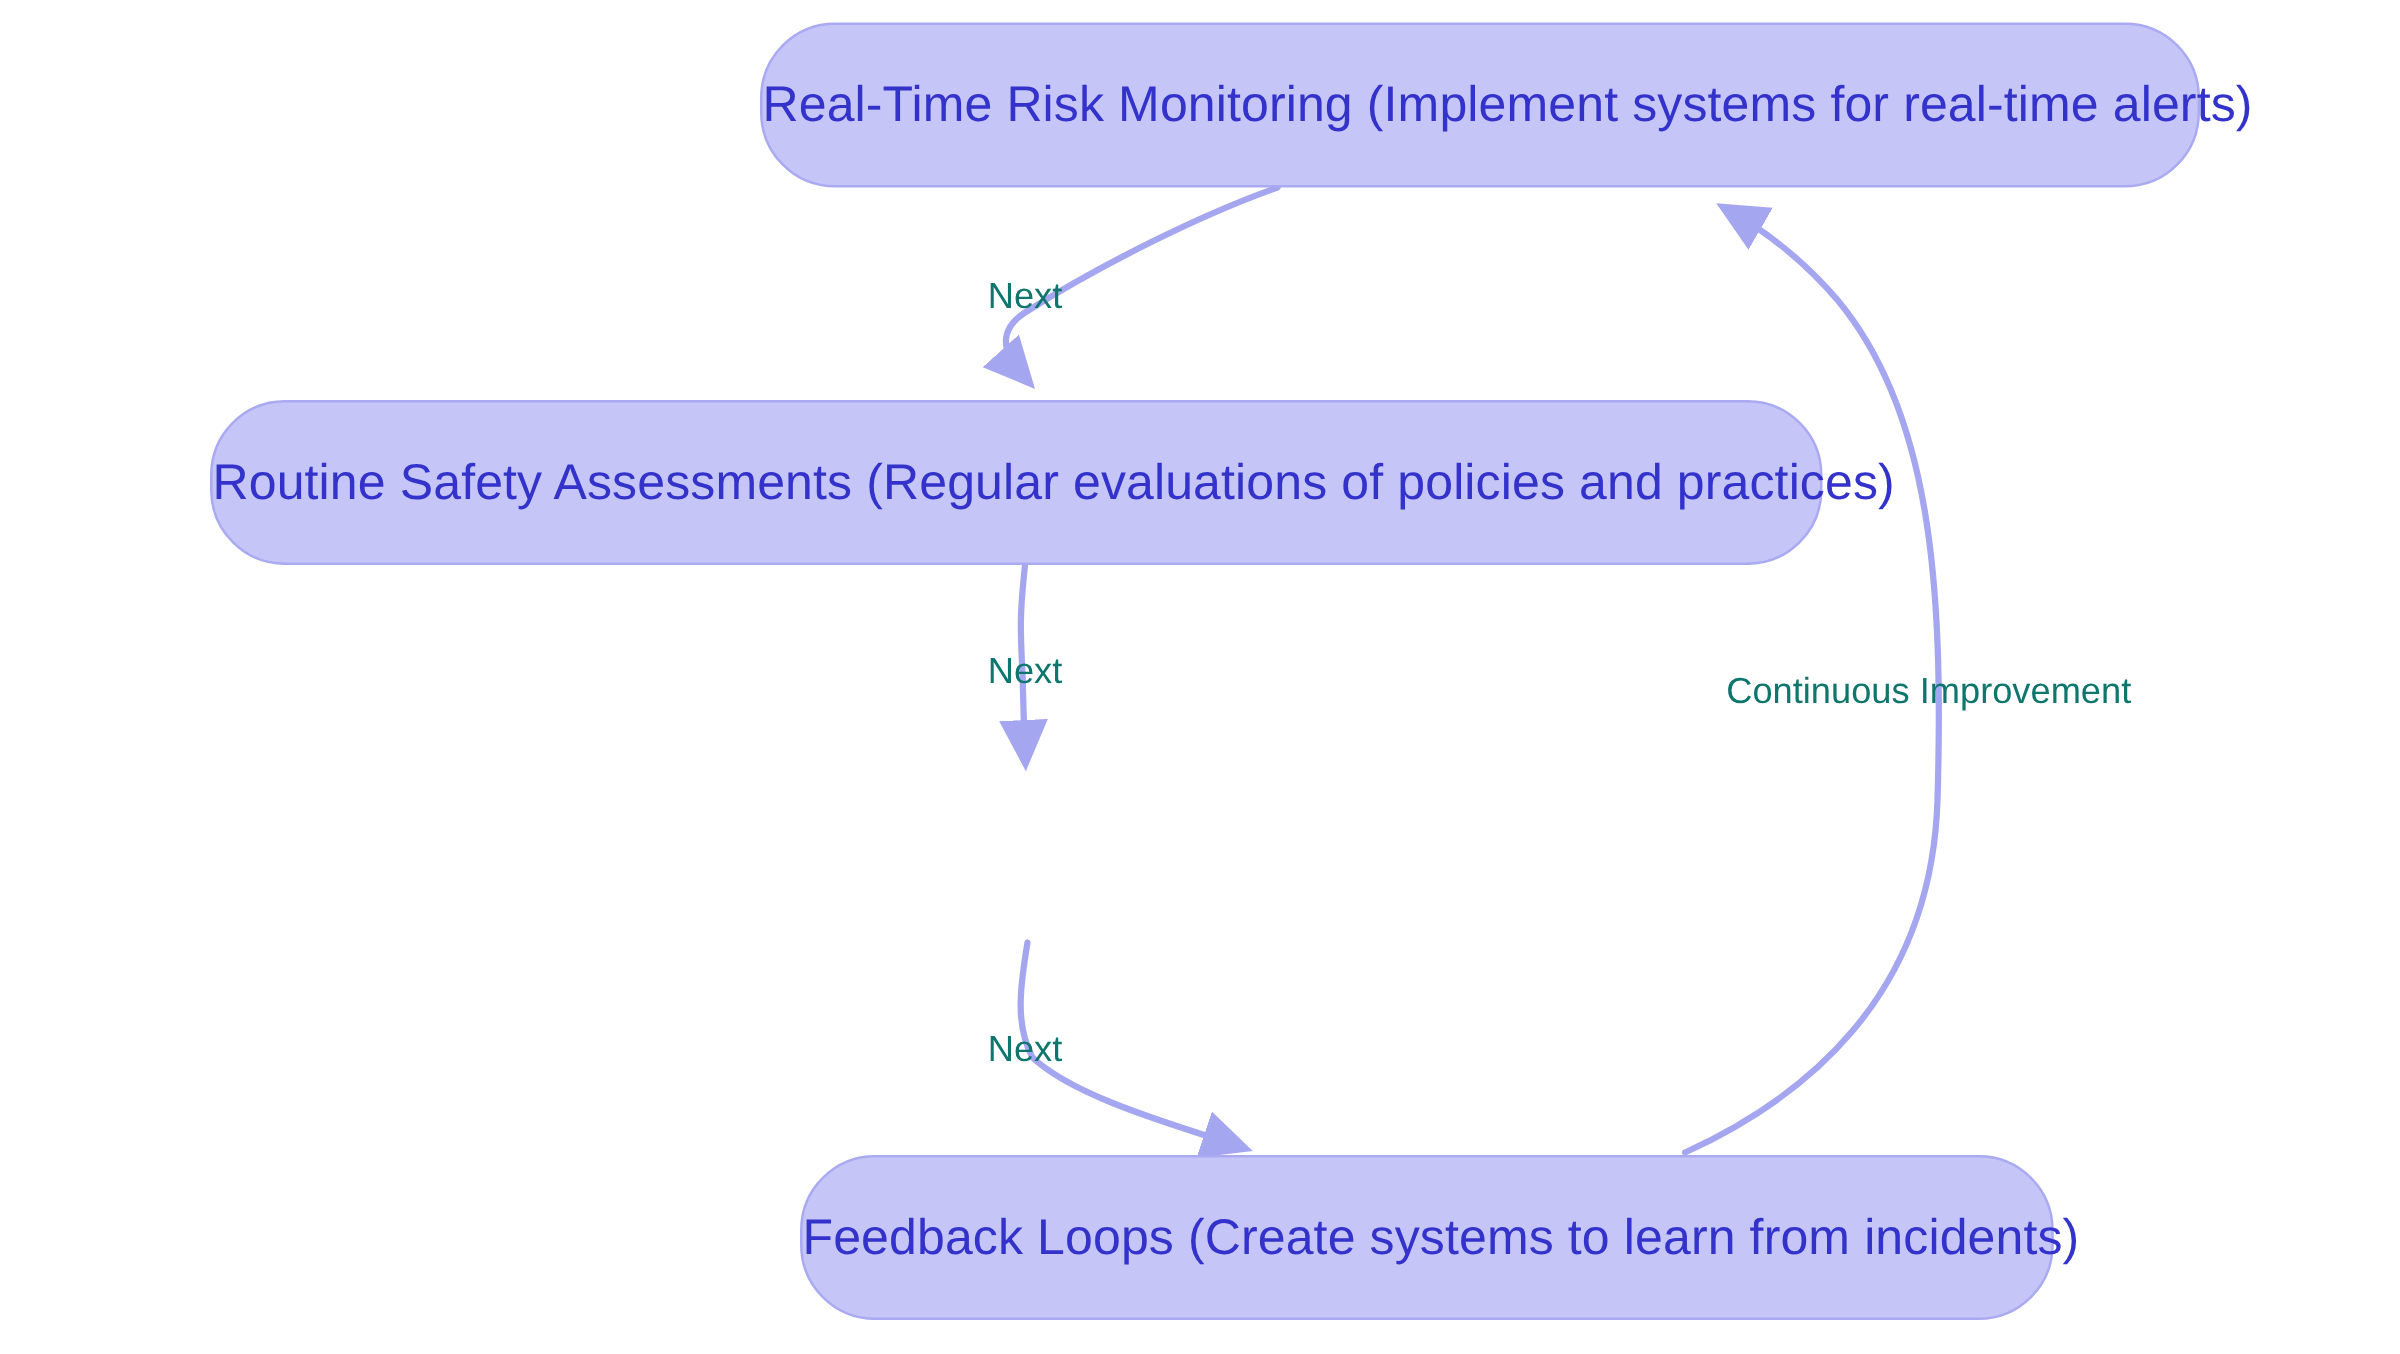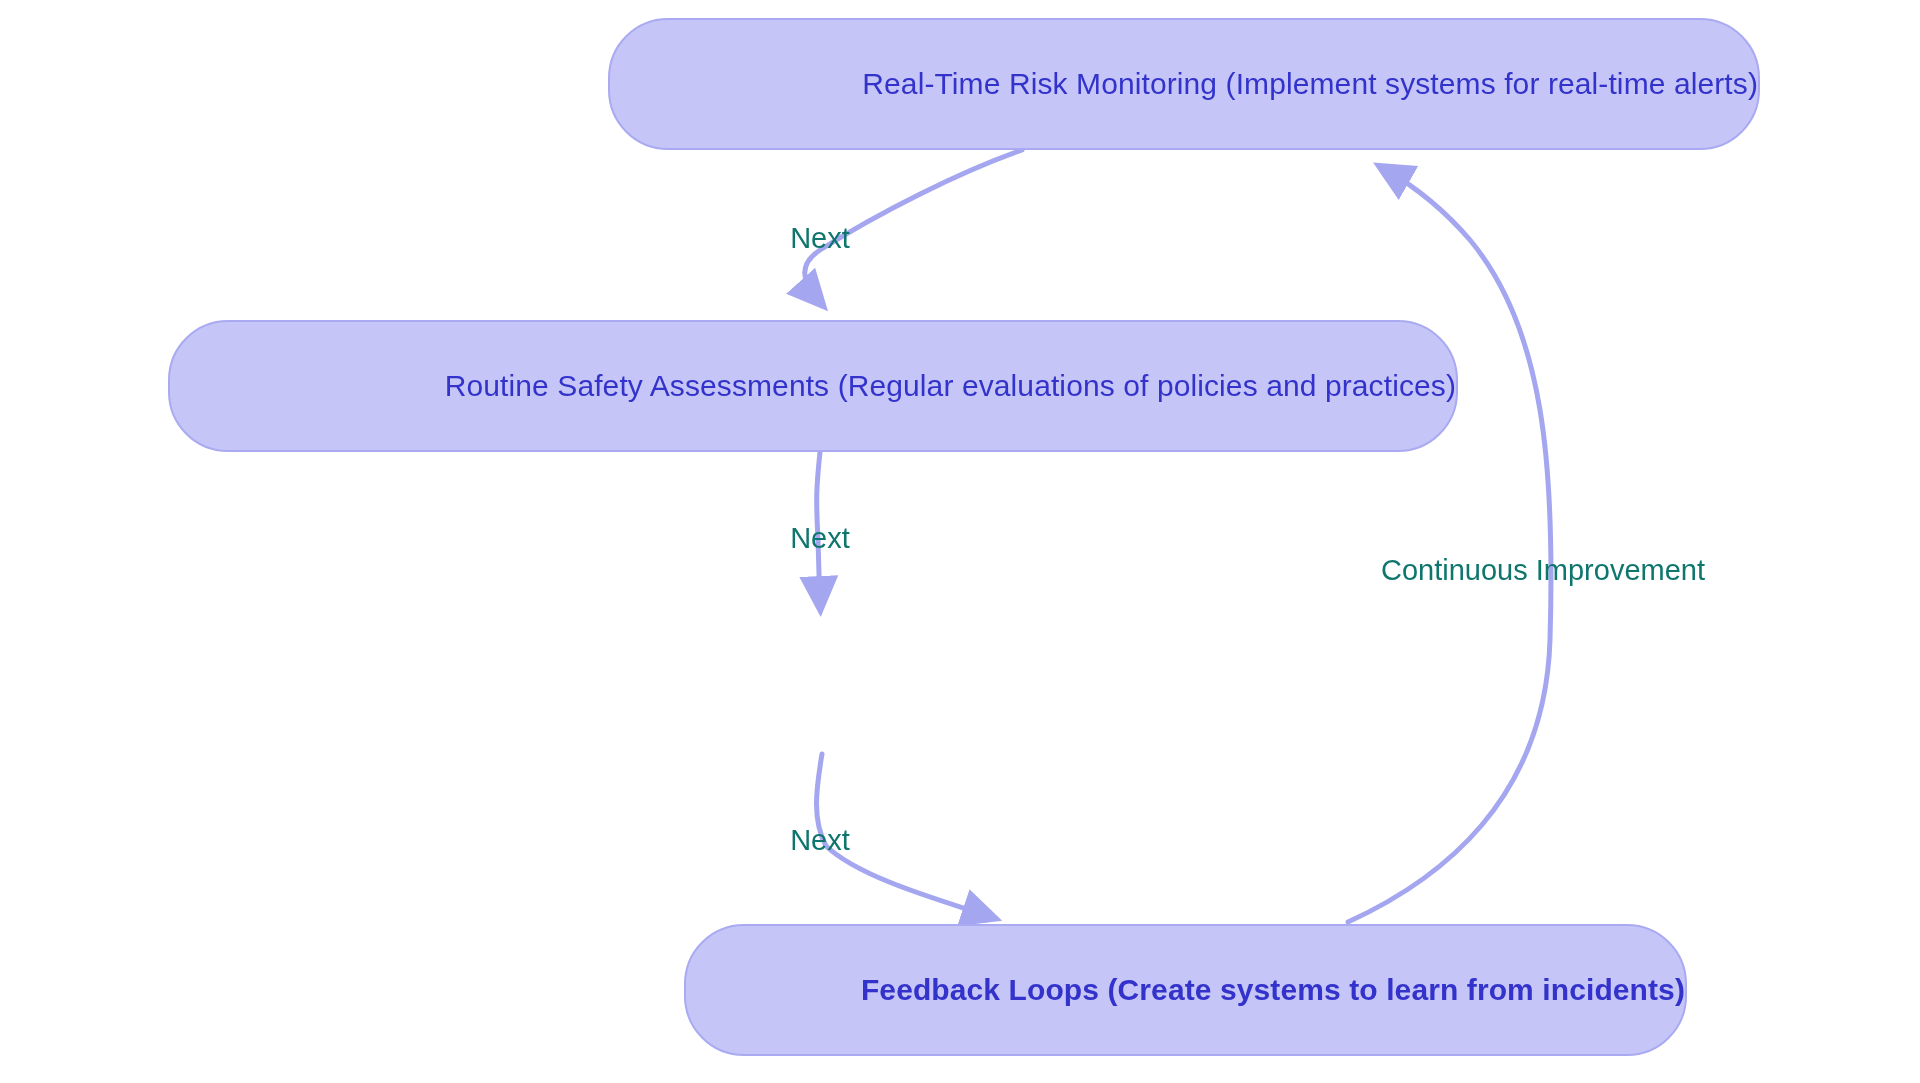--- a/index.html
+++ b/index.html
@@ -30,23 +30,23 @@
     display: block;
   }
   .node-box {
     position: absolute;
     box-sizing: border-box;
     background: #c5c6f7;
     border: 2px solid #a9aaf2;
     border-radius: 60px;
     display: flex;
     align-items: center;
-    justify-content: flex-end;
+    justify-content: flex-start;
     color: #3333cc;
-    font-size: 30px;
+    font-size: 40px;
     font-family: "Liberation Sans", sans-serif;
     font-weight: 400;
     letter-spacing: 0.1px;
     white-space: nowrap;
   }
   .edge-label {
     position: absolute;
     color: #0f766e;
     font-size: 29px;
     font-family: "Liberation Sans", sans-serif;
@@ -78,25 +78,25 @@
 
   <div class="node-box" style="left:608px; top:18px; width:1152px; height:132px;">
     <span>Real-Time Risk Monitoring (Implement systems for real-time alerts)</span>
   </div>
 
   <div class="node-box" style="left:168px; top:320px; width:1290px; height:132px;">
     <span>Routine Safety Assessments (Regular evaluations of policies and practices)</span>
   </div>
 
 
-  <div class="node-box" style="left:684px; top:924px; width:1003px; height:132px;font-weight:bold;">
+  <div class="node-box" style="left:640px; top:924px; width:1003px; height:132px;">
     <span>Feedback Loops (Create systems to learn from incidents)</span>
   </div>
 
   <div class="edge-label" style="left:820px; top:238px;">Next</div>
 
   <div class="edge-label" style="left:820px; top:538px;">Next</div>
 
   <div class="edge-label" style="left:820px; top:840px;">Next</div>
 
-  <div class="edge-label" style="left:1543px; top:570px;">Continuous Improvement</div>
+  <div class="edge-label" style="left:1543px; top:554px;">Continuous Improvement</div>
 
 </div>
 
 </body></html>

